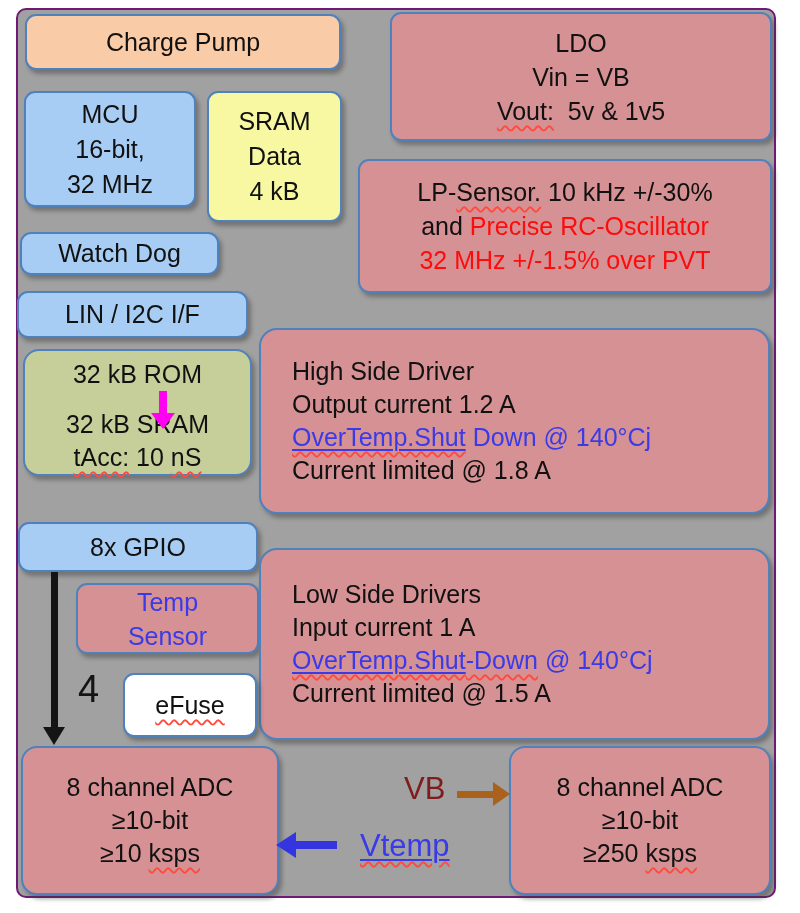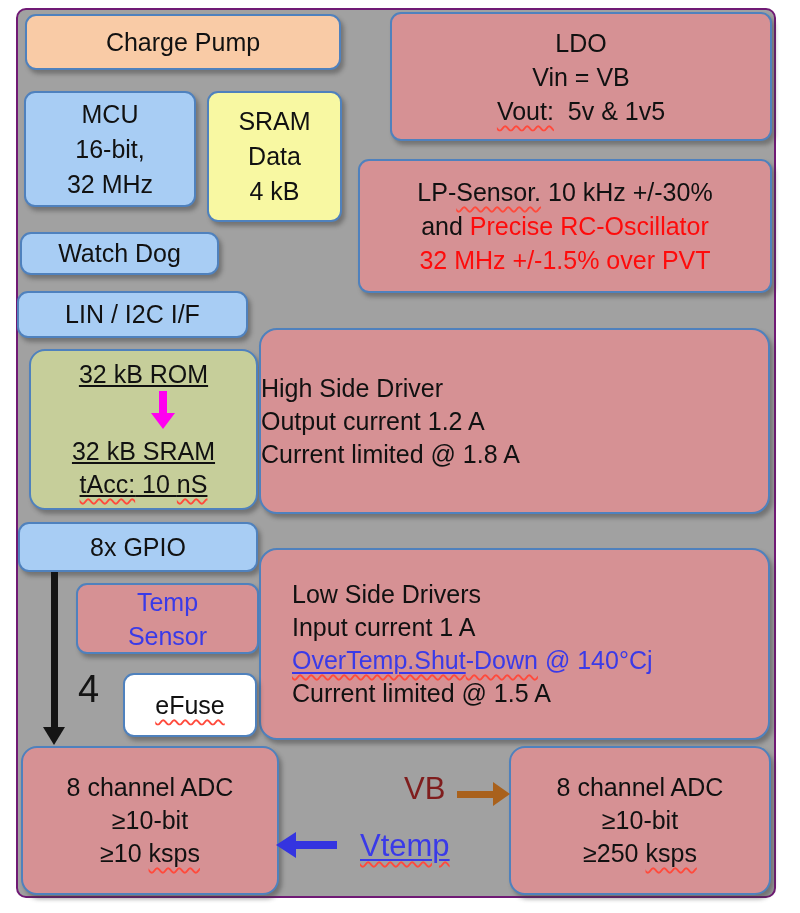--- a/index.html
+++ b/index.html
@@ -91,30 +91,31 @@
     </div>
 
     <div class="box blue" style="left:2px; top:222px; width:199px; height:43px;">
       <div class="line">Watch Dog</div>
     </div>
 
     <div class="box blue" style="left:-1px; top:281px; width:231px; height:47px;text-align:center;">
       <div class="line">LIN / I2C I/F</div>
     </div>
 
-    <div class="box green" style="left:11px; top:339px; width:229px; height:161px; border-radius:16px; justify-content:flex-start; padding-top:7px;text-decoration:underline;">
+    <div class="box green" style="left:5px; top:339px; width:229px; height:127px; border-radius:16px; justify-content:flex-start; padding-top:7px;">
       <div class="line">32 kB ROM</div>
       <div style="height:44px;"></div>
       <div class="line">32 kB SRAM</div>
       <div class="line"><span class="wavy">tAcc:</span><span> 10 </span><span class="wavy">nS</span></div>
     </div>
 
-    <div class="box pink left-align" style="left:241px; top:318px; width:511px; height:186px; border-radius:18px; ">
+    <div class="box pink left-align" style="left:241px; top:318px; width:511px; height:186px; border-radius:18px; padding-left:31px;">
       <div class="line">High Side Driver</div>
       <div class="line">Output current 1.2 A</div>
+      <div class="line t-blue"><span class="u-solid-blue"><span class="wavy">OverTemp.Shut</span></span><span> Down @ 140°Cj</span></div>
       <div class="line">Current limited @ 1.8 A</div>
     </div>
 
     <div class="box blue" style="left:0px; top:512px; width:240px; height:50px;">
       <div class="line">8x GPIO</div>
     </div>
 
     <div class="box pink t-blue" style="left:58px; top:573px; width:183px; height:71px; line-height:34px;">
       <div class="line">Temp</div>
       <div class="line">Sensor</div>

